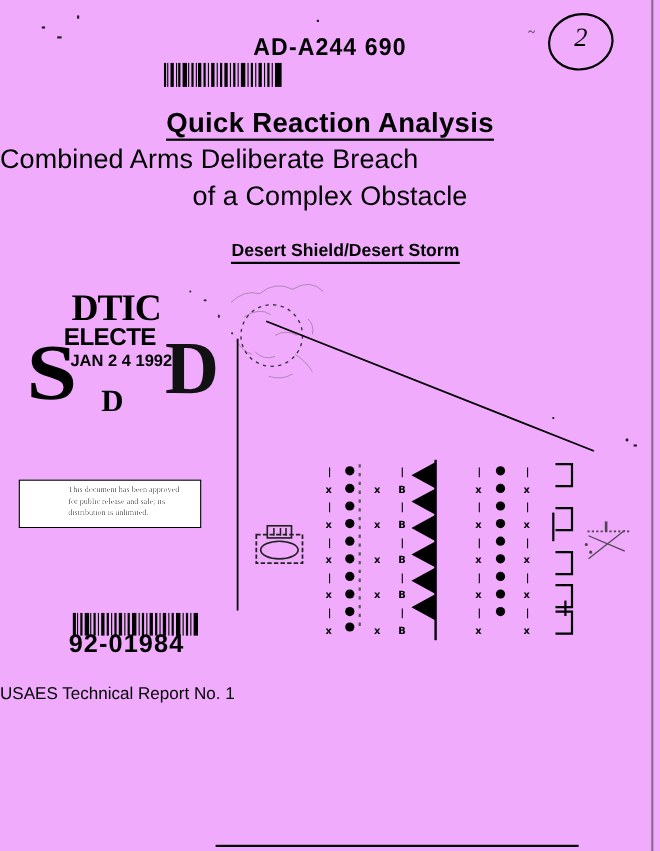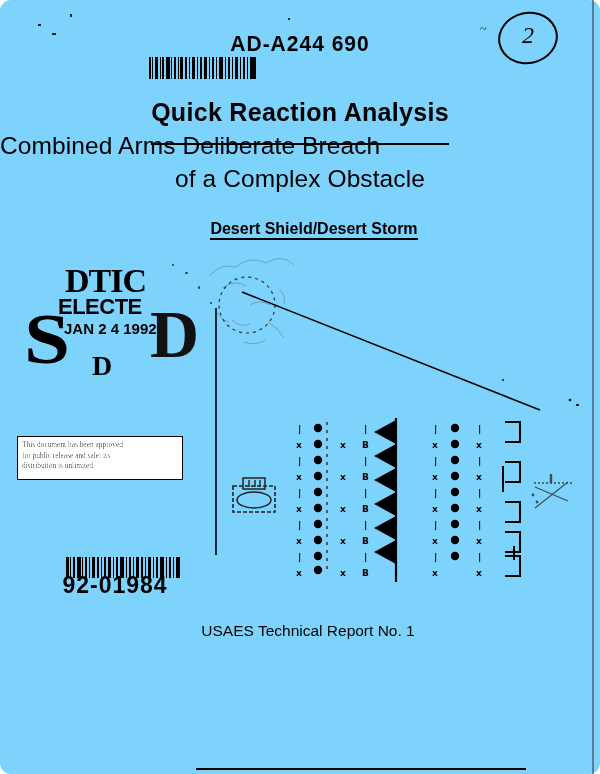--- a/index.html
+++ b/index.html
@@ -4,22 +4,21 @@
 <style>
   html,body{margin:0;padding:0;background:#ffffff;}
   body{
     width:600px;height:774px;position:relative;overflow:hidden;
     font-family:"Liberation Sans", sans-serif;
     background:#fdfdfd;
     color:#000;
   }
   .page{
     position:absolute;inset:0;
-    background:#7dd3fc;
-    border-radius:11px;
+    background:#f0abfc;
   }
   
   .abs{position:absolute;}
   .nowrap{white-space:nowrap;}
 
   
   #accession{
     left:0;right:0;top:32px;
     text-align:center;
     font-size:21px;font-weight:bold;letter-spacing:1px;
@@ -32,21 +31,21 @@
   #barcode-top{left:149px;top:57px;}
   #barcode-bottom{left:66px;top:557px;}
 
   
   #title-main{
     left:0;right:0;top:98px;text-align:center;
     font-size:25px;font-weight:bold;
     letter-spacing:.3px;
   }
   #title-main span{
-    border-bottom:2.5px solid #000;padding-bottom:17px;
+    border-bottom:2.5px solid #000;padding-bottom:0;
   }
   #title-line2{
     left:0;right:0;top:132px;text-align:left;
     font-size:24.5px;letter-spacing:.1px;
   }
   #title-line3{
     left:0;right:0;top:165px;text-align:center;
     font-size:24.5px;letter-spacing:.1px;
   }
   #subtitle{
@@ -96,31 +95,31 @@
     left:17px;top:436px;width:166px;height:44px;
     border:1.5px solid #111;
     background:#fff;
     padding:3px 4px;
     box-sizing:border-box;
     font-size:7.4px;line-height:1.45;
     font-family:"Liberation Serif", serif;
     color:#4a4a4a;
     filter:blur(.25px) contrast(1.5);
   }
-  #dist-box div{white-space:nowrap;}
+  #dist-box div{white-space:nowrap;margin-left:40px;}
 
   
   #report-number{
     left:0;width:230px;top:532px;text-align:center;
     font-size:23px;font-weight:bold;letter-spacing:1px;margin-top:40px;
   }
 
   
   #author-block{
-    left:16px;right:0;top:620px;text-align:center;
+    left:0;right:0;top:620px;text-align:left;
     font-size:15.5px;line-height:1.42;
   }
 
   
   #control-numbers{
     left:70px;top:702px;
     font-family:"Liberation Serif", serif;
     font-size:19px;
   }
   #control-numbers .b{font-weight:bold;font-size:21px;}

